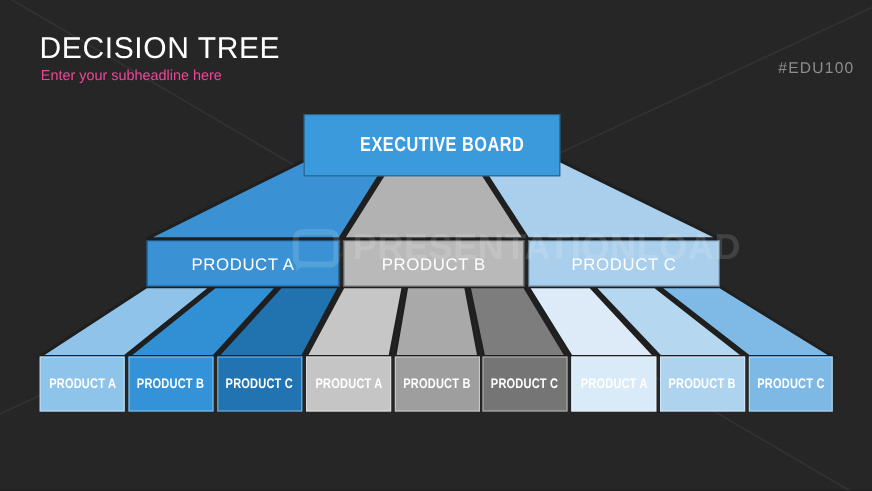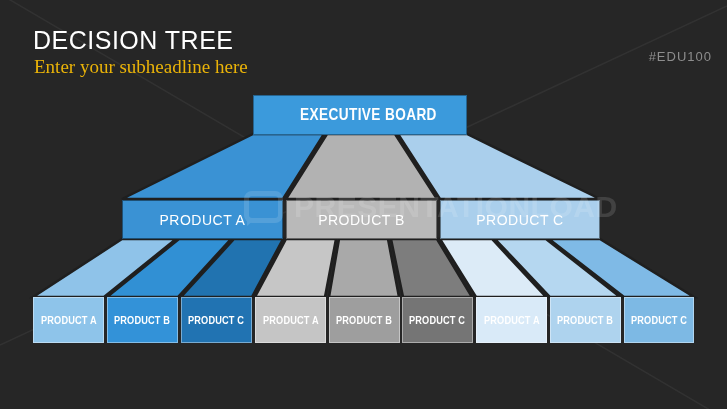--- a/index.html
+++ b/index.html
@@ -11,35 +11,35 @@
   }
   
   .bg-lines{position:absolute;inset:0;z-index:0;}
   
   .title{
     position:absolute;left:33px;top:26px;z-index:5;
     color:#ffffff;font-size:25px;font-weight:400;letter-spacing:0.5px;
   }
   .subtitle{
     position:absolute;left:34px;top:56px;z-index:5;
-    color:#eab308;font-size:19px;font-weight:400;font-family:Liberation Serif, serif;
+    color:#ec4899;font-size:12px;font-weight:400;
   }
   .code-tag{
     position:absolute;right:15px;top:11px;z-index:5;
     color:#8d8d8d;font-size:13px;letter-spacing:1px;font-weight:400;margin-top:38px;
   }
   
   .connectors{position:absolute;left:0;top:0;z-index:1;}
   
   .node{
     position:absolute;display:flex;align-items:center;justify-content:center;
     box-sizing:border-box;color:#fff;z-index:2;
   }
   .node-root{
-    left:253px;top:95px;width:214px;height:40px;
+    left:253px;top:95px;width:214px;height:52px;
     border:1px solid rgba(0,0,0,0.35);
     padding-left:16px;
   }
   .node-mid{top:200px;height:39px;border:1px solid rgba(0,0,0,0.45);}
   .node-mid-a{left:122px;width:161px;}
   .node-mid-b{left:286px;width:151px;}
   .node-mid-c{left:440px;width:160px;}
   .node-leaf{
     top:297px;height:46px;width:71px;
     border:1px solid rgba(255,255,255,0.4);

